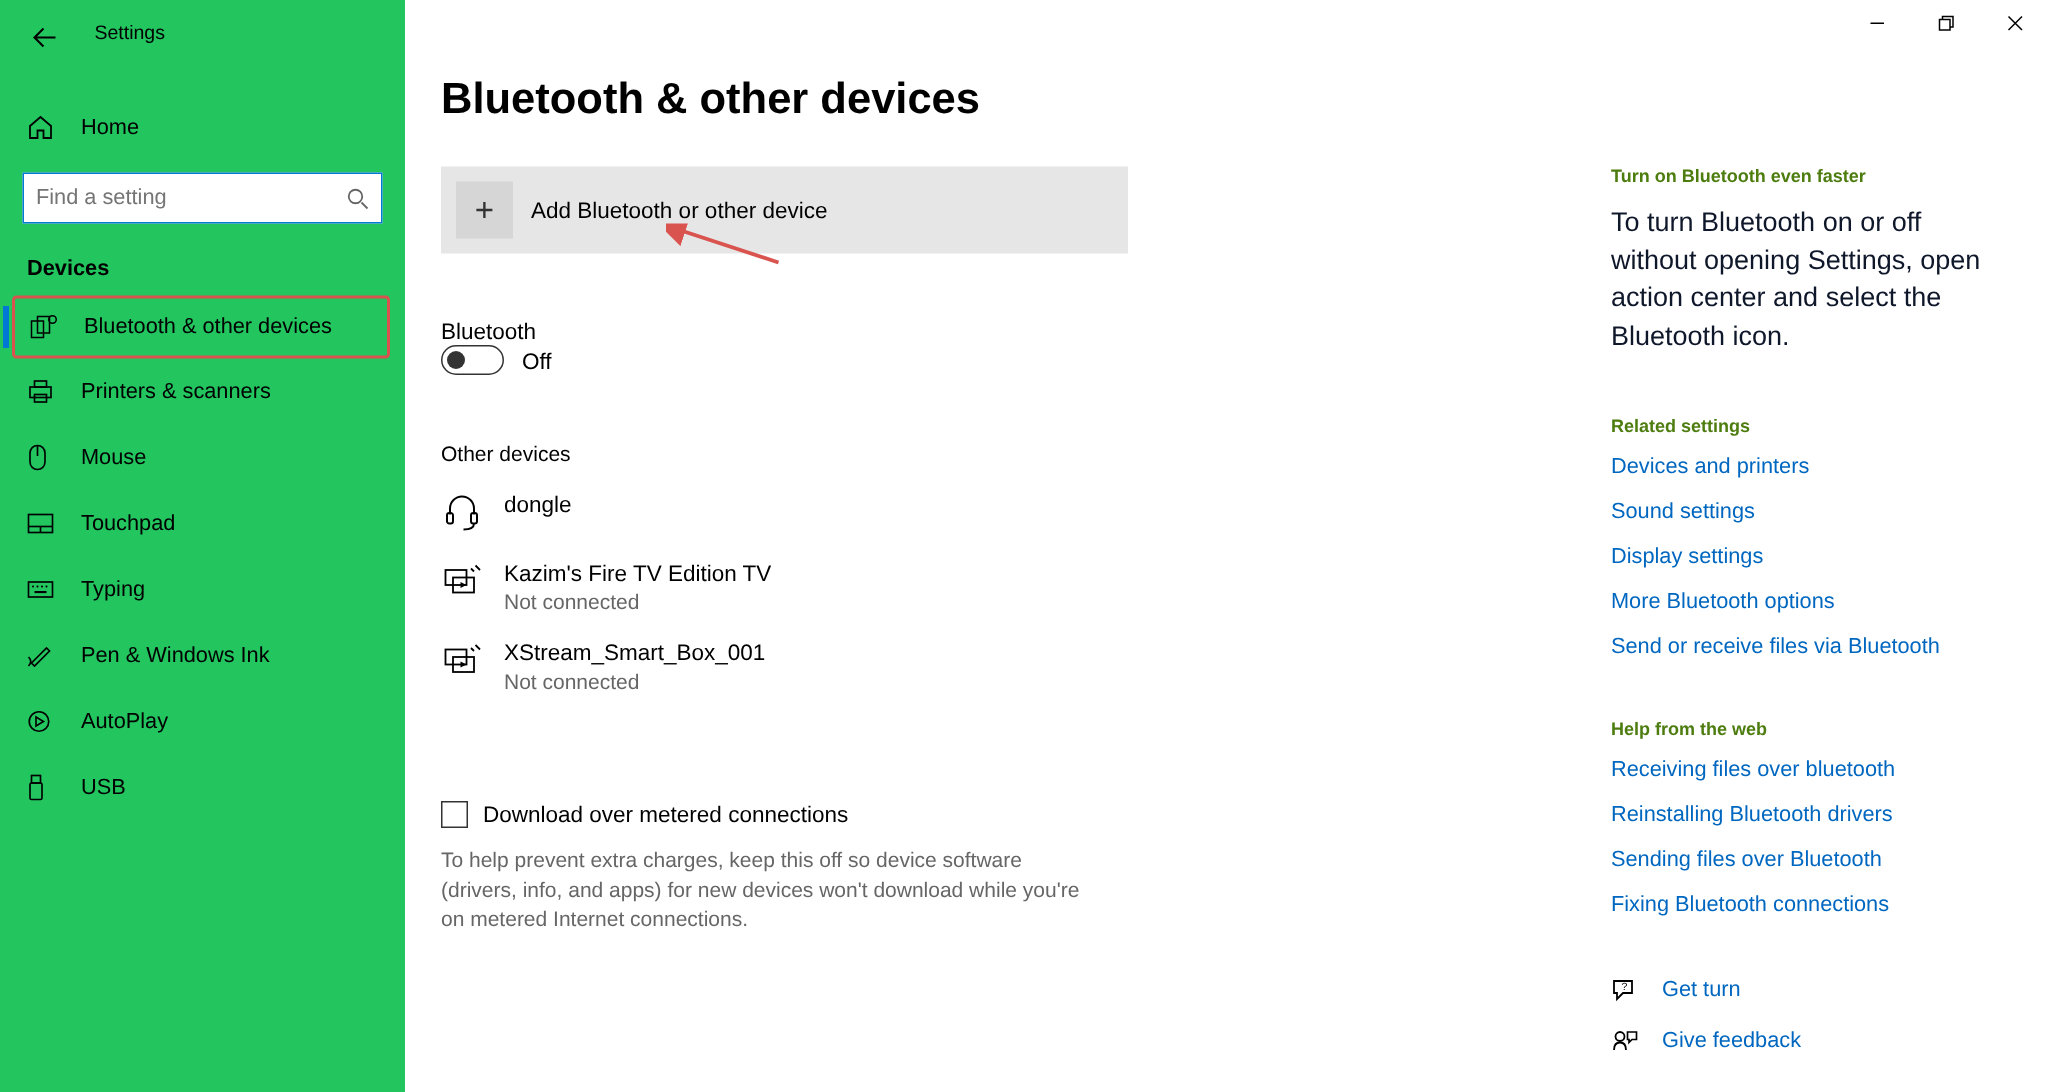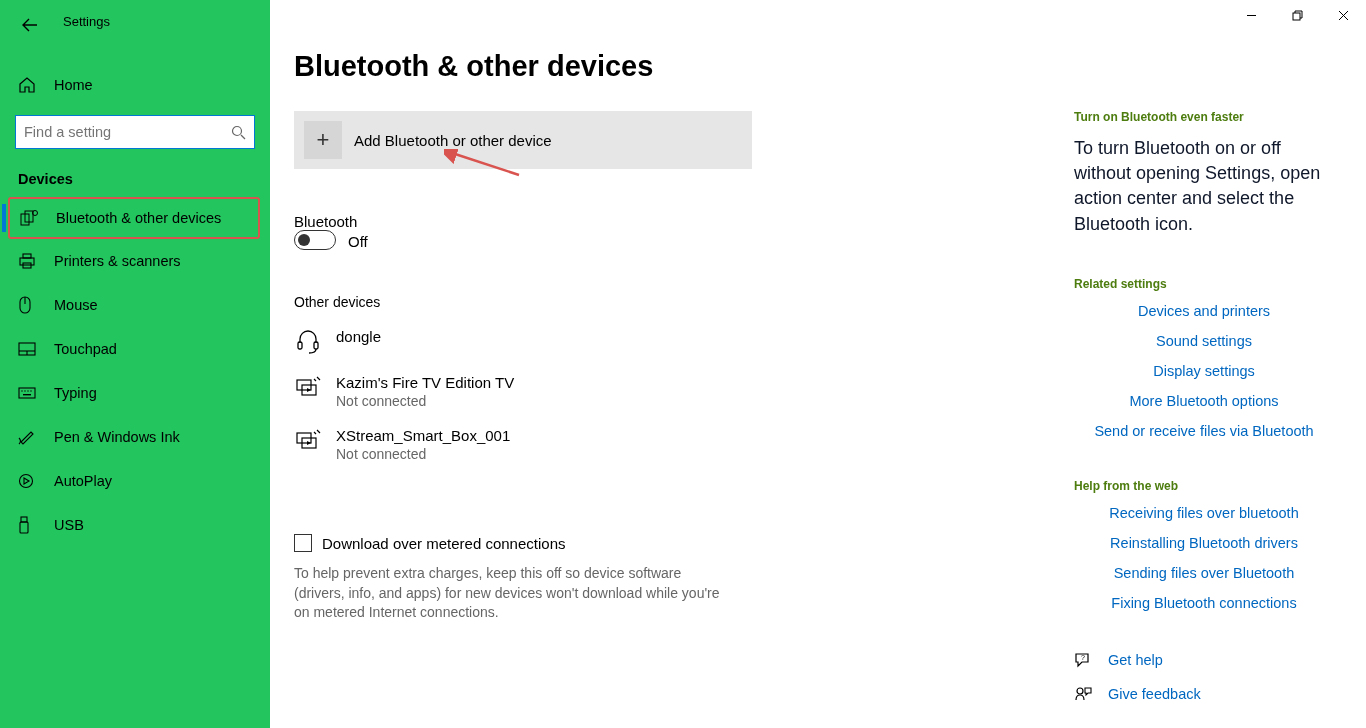--- a/index.html
+++ b/index.html
@@ -42,21 +42,21 @@
 .device-row .dtext .dstatus { font-size: 14px; color: #666; margin-top: 2px; }
 .check-row { display: flex; align-items: center; margin-top: 72px; }
 .check-row .cbox { width: 18px; height: 18px; border: 1.5px solid #333; margin-right: 10px; cursor: pointer; }
 .check-row span.label { font-size: 15px; color: #000; }
 .metered-desc { font-size: 14px; color: #666; margin-top: 12px; max-width: 440px; line-height: 1.4; }
 
 
 .right-panel { width: 260px; margin-left: 20px; padding-top: 60px; }
 .rp-head { font-size: 12px; font-weight: 600; color: #4d7c0f; margin-bottom: 12px; }
 .rp-text { font-size: 18px; color: #0f172a; line-height: 1.4; margin-bottom: 40px; }
-.rp-link { font-size: 14.5px; color: #0067c0; margin-bottom: 14px; cursor: pointer; display: block; text-align: center; }
+.rp-link { font-size: 14.5px; color: #0067c0; margin-bottom: 14px; cursor: pointer; display: block; }
 .rp-section { margin-bottom: 40px; }
 .rp-help-row { display: flex; align-items: center; margin-bottom: 16px; cursor: pointer; }
 .rp-help-row .hicon { width: 20px; height: 18px; margin-right: 14px; display: flex; align-items: center; }
 .rp-help-row span.label { font-size: 14.5px; color: #0067c0; }
 
 
 .win-controls { position: absolute; top: 0; right: 0; display: flex; }
 .win-btn { width: 46px; height: 30px; display: flex; align-items: center; justify-content: center; cursor: pointer; font-size: 11px; color: #000; }
 
 svg { display: block; }
@@ -293,21 +293,21 @@
       <a class="rp-link">Sending files over Bluetooth</a>
       <a class="rp-link">Fixing Bluetooth connections</a>
     </div>
     <div class="rp-help-row">
       <span class="hicon">
         <svg width="18" height="16" viewBox="0 0 18 16">
             <path d="M2 2 H14 V10 H8 L4 14 V10 H2 Z" stroke="#000" stroke-width="1.2" fill="none"></path>
             <text x="7" y="8" font-size="7" fill="#000">?</text>
           </svg>
       </span>
-      <span class="label">Get help</span>
+      <span class="label">Get turn</span>
     </div>
     <div class="rp-help-row">
       <span class="hicon">
         <svg width="18" height="16" viewBox="0 0 18 16">
             <circle cx="6" cy="5" r="3" stroke="#000" stroke-width="1.2" fill="none"></circle>
             <path d="M2 14 Q2 9 6 9 Q10 9 10 14" stroke="#000" stroke-width="1.2" fill="none"></path>
             <path d="M11 2 H17 V7 H14 L12 9 V7 H11 Z" stroke="#000" stroke-width="1.1" fill="none"></path>
           </svg>
       </span>
       <span class="label">Give feedback</span>

